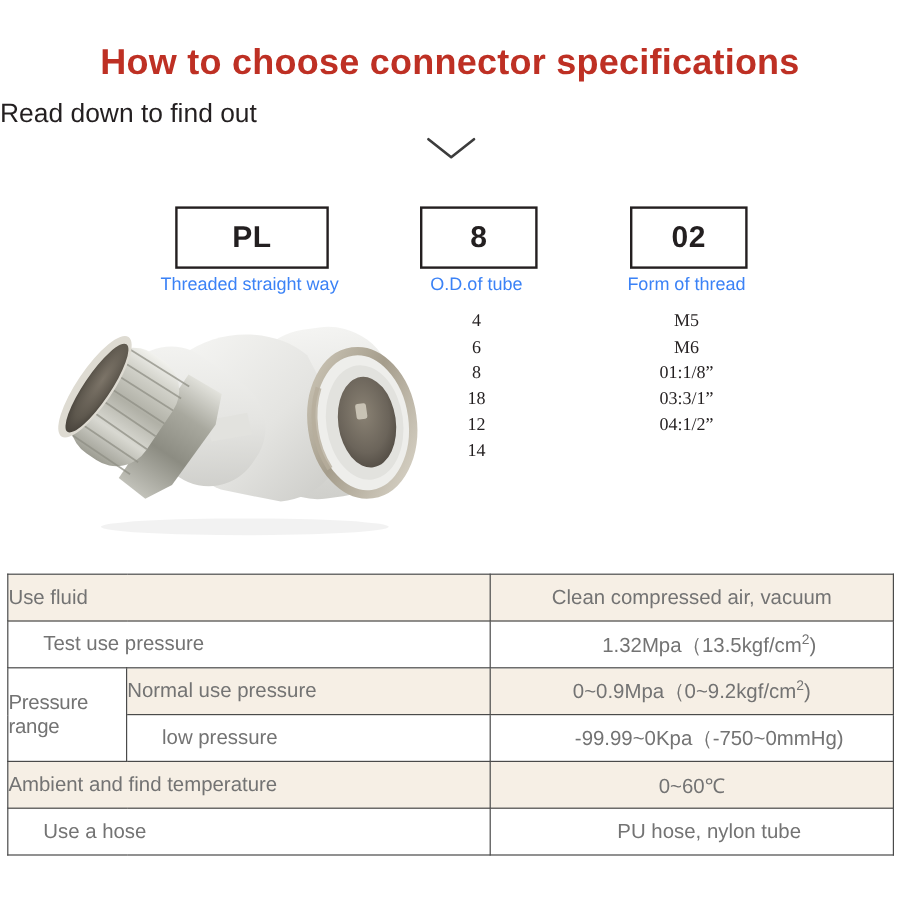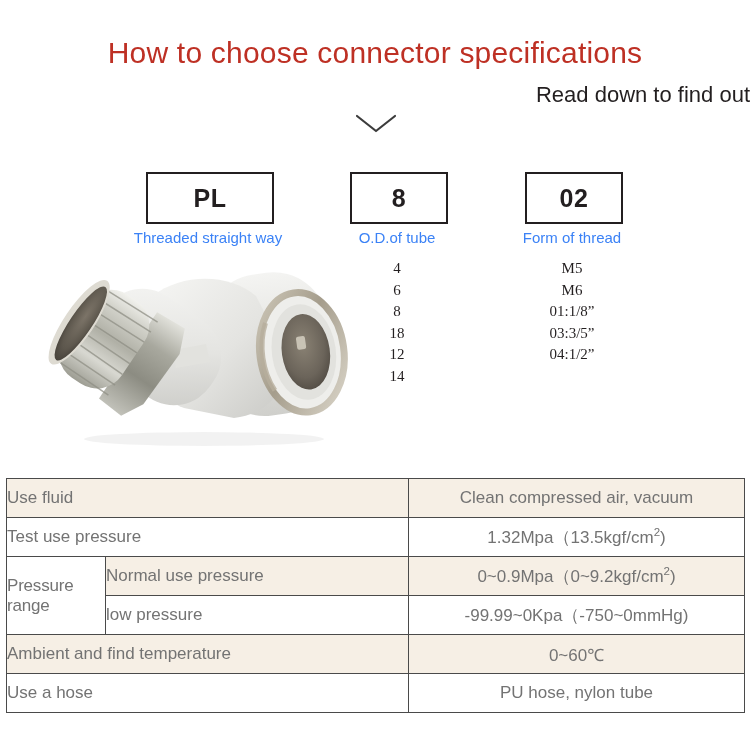--- a/index.html
+++ b/index.html
@@ -17,31 +17,31 @@
   }
 
   
   .page-title {
     position: absolute;
     left: 0;
     top: 36px;
     width: 750px;
     text-align: center;
     font-size: 30px;
-    font-weight: 400;
+    font-weight: 700;
     color: #be3024;
     letter-spacing: 0.2px;
     white-space: nowrap;
   }
   .page-subtitle {
     position: absolute;
     left: 0;
     top: 82px;
     width: 750px;
-    text-align: right;
+    text-align: left;
     font-size: 22px;
     font-weight: 400;
     color: #231f20;
     white-space: nowrap;
   }
   .chevron {
     position: absolute;
     left: 355px;
     top: 112px;
     width: 42px;
@@ -128,21 +128,21 @@
     text-align: left;
     font-size: 12.5px;
     background: #ffffff !important;
     letter-spacing: -0.2px;
   }
   .cell-value {
     text-align: center;
   }
   .v-small { font-size: 15px; }
   .row-beige td { background: #f6efe5; }
-  .row-white td { background: #ffffff; }
+  .row-white td { background: #ffffff; padding-left: 29px; }
   sup { font-size: 0.68em; vertical-align: super; }
 </style>
 </head>
 <body>
 
 <div class="page-title">How to choose connector specifications</div>
 
 <div class="page-subtitle">Read down to find out</div>
 
 <div class="chevron">
@@ -164,21 +164,21 @@
     <div>12</div>
     <div>14</div>
   </div>
 
 <div class="code-box" id="box-thread">02</div>
 <div class="code-caption" id="cap-thread">Form of thread</div>
 <div class="code-list" id="list-thread">
     <div>M5</div>
     <div>M6</div>
     <div>01:1/8”</div>
-    <div>03:3/5”</div>
+    <div>03:3/1”</div>
     <div>04:1/2”</div>
   </div>
 
 <div class="product-photo">
   <svg width="332" height="192" viewBox="0 0 332 192">
     <defs>
       <linearGradient id="plasticV" x1="0" y1="0" x2="0" y2="1">
         <stop offset="0%" stop-color="#f4f4f2"></stop>
         <stop offset="42%" stop-color="#e6e6e3"></stop>
         <stop offset="100%" stop-color="#cfcfcb"></stop>

